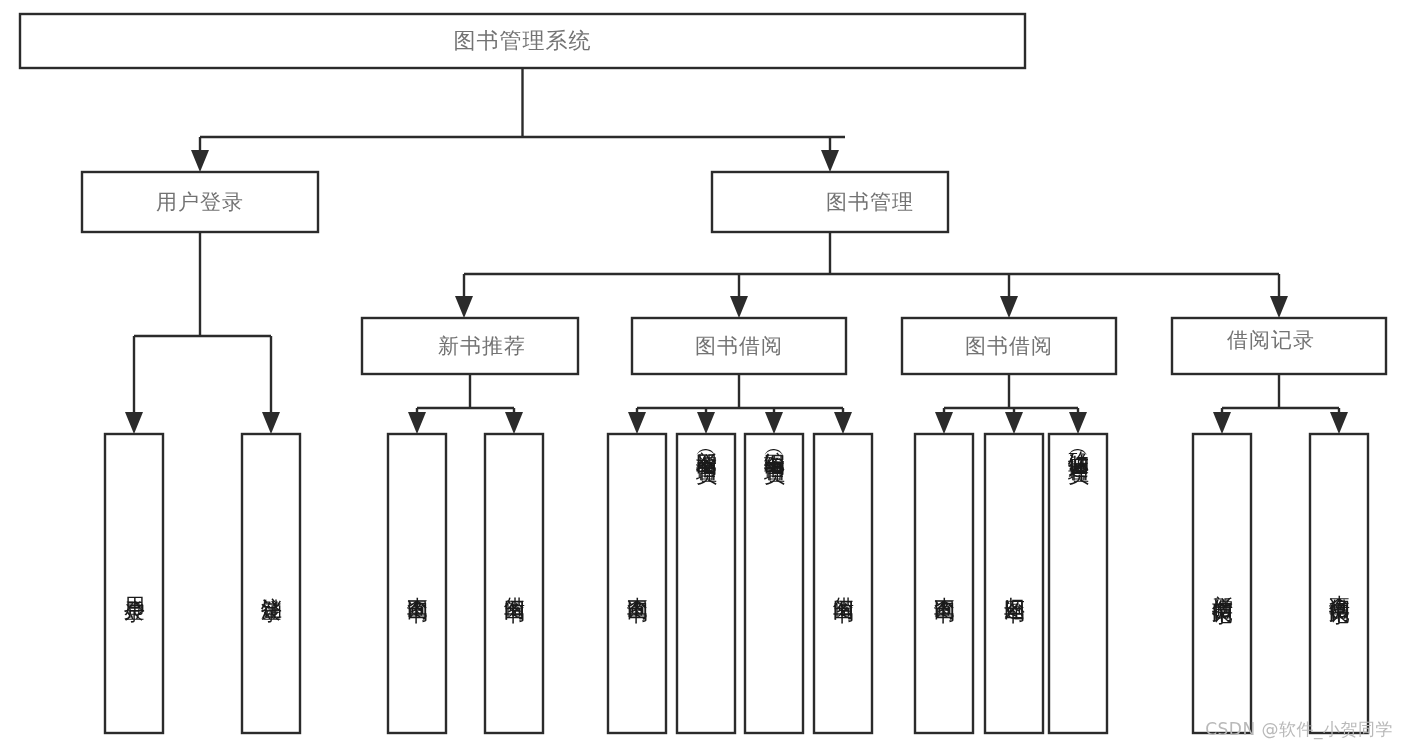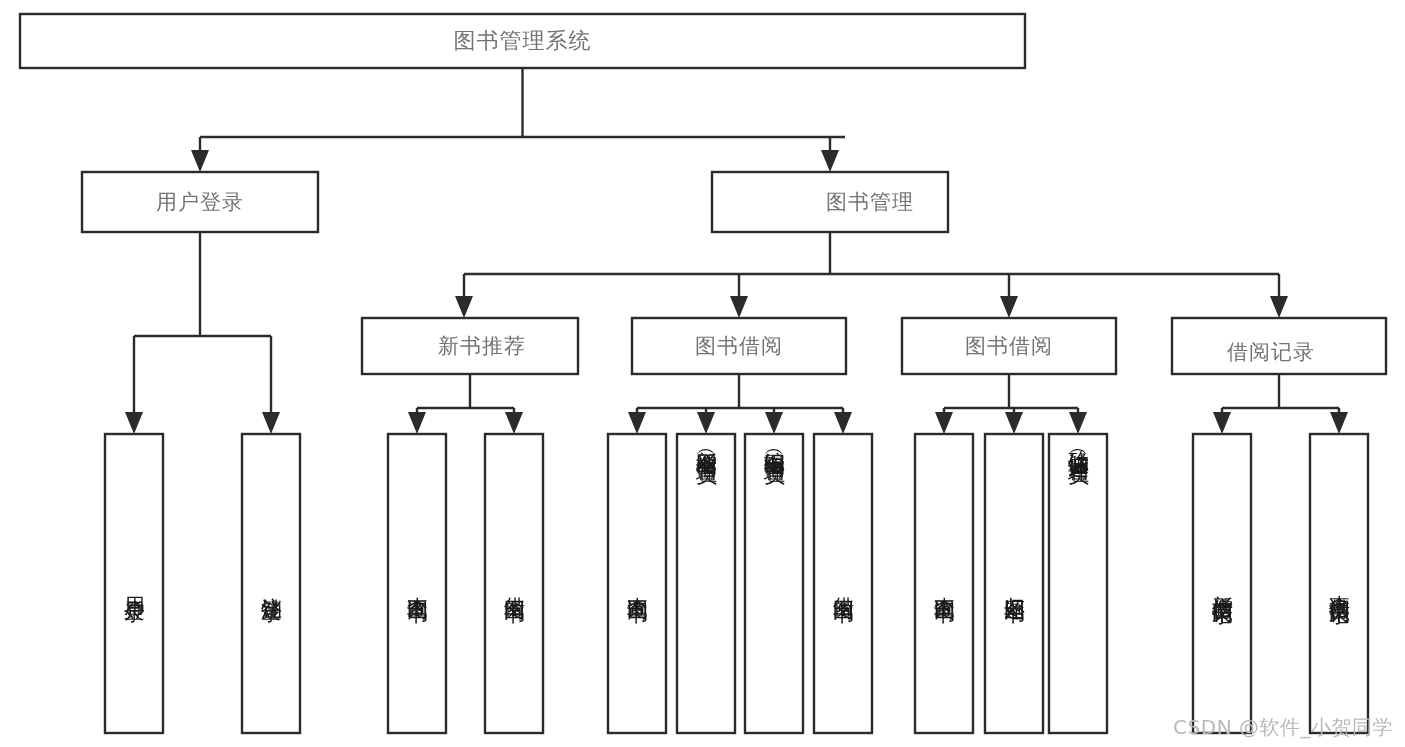--- a/index.html
+++ b/index.html
@@ -74,21 +74,21 @@
     white-space: nowrap;
   }
   .htext.title {
     font-size: 22px;
   }
   #watermark {
     position: absolute;
     right: 12px;
     bottom: 6px;
     font-family: "DejaVu Sans", "Liberation Sans", sans-serif;
-    font-size: 20px;
+    font-size: 17px;
     color: #b9b9b9;
     letter-spacing: 0.5px;
     white-space: nowrap;
     pointer-events: none;
   }
 </style>
 </head>
 <body>
 
 <div id="diagram-root">
@@ -205,21 +205,21 @@
   </div>
   <div class="htext-wrap" style="left:374px; top:318px; width:216px; height:56px;">
     <span class="htext">新书推荐</span>
   </div>
   <div class="htext-wrap" style="left:632px; top:318px; width:214px; height:56px;">
     <span class="htext">图书借阅</span>
   </div>
   <div class="htext-wrap" style="left:902px; top:318px; width:214px; height:56px;">
     <span class="htext">图书借阅</span>
   </div>
-  <div class="htext-wrap" style="left:1172px;top:324px; width:198px; height:56px;justify-content:center;">
+  <div class="htext-wrap" style="left:1172px;top:312px; width:198px; height:56px;justify-content:center;">
     <span class="htext">借阅记录</span>
   </div>
 
   <div class="vtext-wrap" style="left:105px;  top:434px; width:58px; height:299px;">
     <span class="vtext">用户登录</span>
   </div>
   <div class="vtext-wrap" style="left:242px;  top:434px; width:58px; height:299px;">
     <span class="vtext">注销登录</span>
   </div>
   <div class="vtext-wrap" style="left:388px;  top:434px; width:58px; height:299px;">

